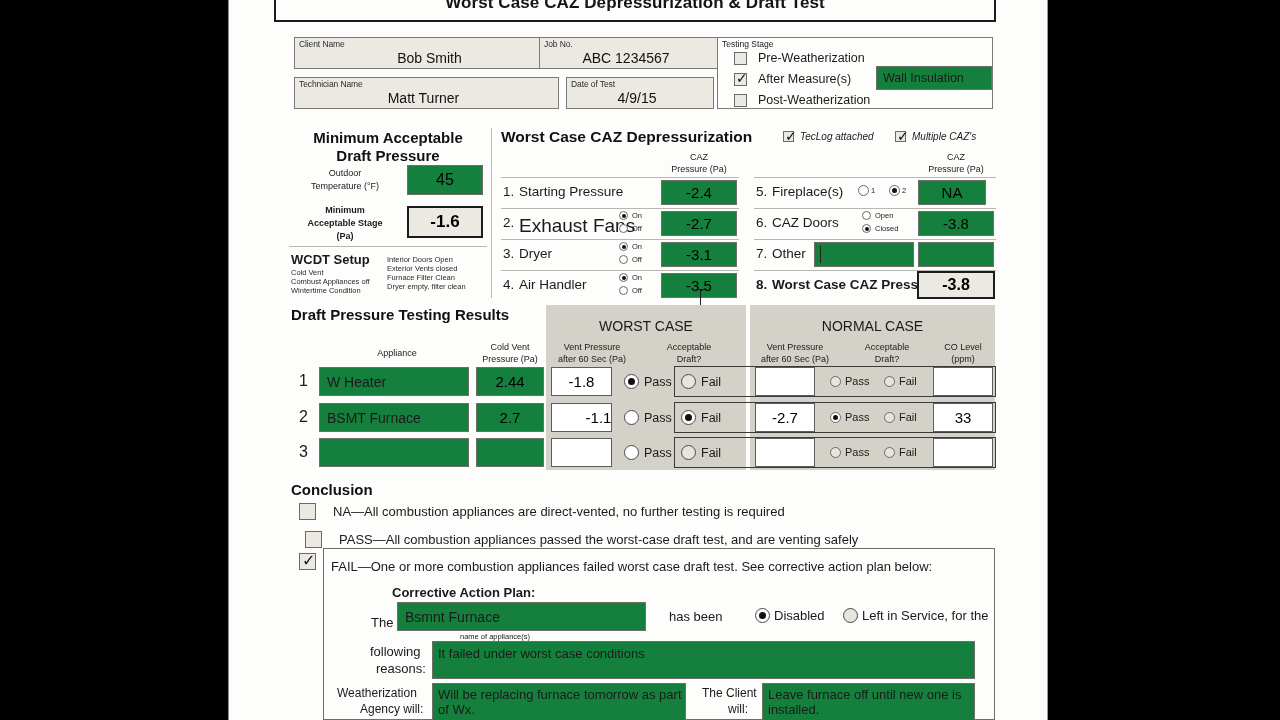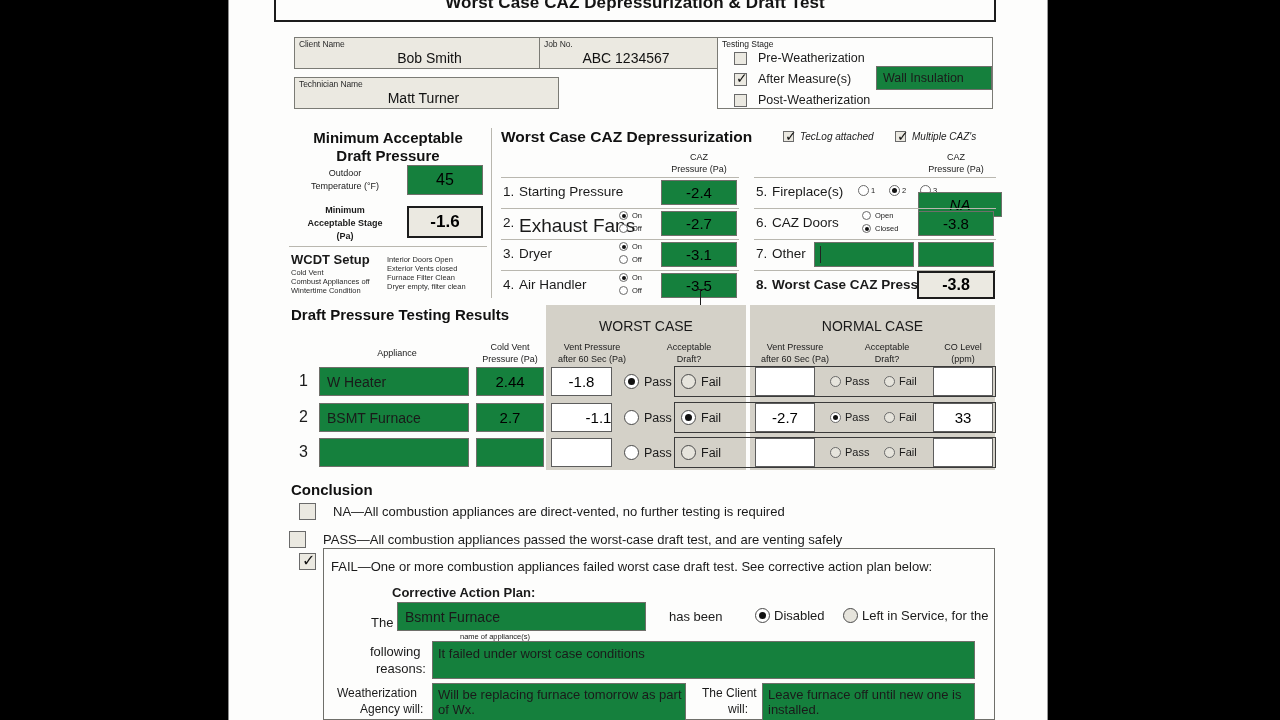--- a/index.html
+++ b/index.html
@@ -108,20 +108,24 @@
     <div class="fld" style="left:310px; top:37px; width:180px; height:32px;">
       <span class="cap">Job No.</span>
       <span class="val">ABC 1234567</span>
     </div>
 
     <div class="fld" style="left:65px; top:77px; width:265px; height:32px;">
       <span class="cap">Technician Name</span>
       <span class="val">Matt Turner</span>
     </div>
 
+    <div class="fld" style="left:337px; top:77px; width:148px; height:32px;">
+      <span class="cap">Date of Test</span>
+      <span class="val">4/9/15</span>
+    </div>
 
     <div style="position:absolute; left:488px; top:37px; width:276px; height:72px; border:1px solid #7b7b75; background:#fdfdfc;">
       <span class="lbl xs" style="position:absolute; left:4px; top:1px; font-size:8.5px;">Testing Stage</span>
 
       <div style="position:absolute; left:16px; top:13px; display:flex; align-items:center; gap:11px;">
         <span class="cb"></span>
         <span class="lbl">Pre-Weatherization</span>
       </div>
 
       <div style="position:absolute; left:16px; top:34px; display:flex; align-items:center; gap:11px;">
@@ -263,21 +267,21 @@
           <span class="lbl xs">1</span>
         </div>
         <div style="position:absolute; left:135px; top:8px; display:flex; align-items:center; gap:2px;">
           <span class="rb on"></span>
           <span class="lbl xs">2</span>
         </div>
         <div style="position:absolute; left:166px; top:8px; display:flex; align-items:center; gap:2px;">
           <span class="rb"></span>
           <span class="lbl xs">3</span>
         </div>
-        <div class="gbox" style="left:164px; top:15px; width:84px; height:25px; left:164px; display:flex; align-items:center; justify-content:center;font-style:italic;">
+        <div class="gbox" style="left:164px; top:3px; width:68px; height:25px; left:164px; display:flex; align-items:center; justify-content:center;">
           <span style="font-size:15px;">NA</span>
         </div>
       </div>
 
       <div class="sep" style="left:253px; top:82px; width:242px;"></div>
       <div style="position:absolute; left:253px; top:82px; width:242px; height:31px;">
         <span class="lbl" style="position:absolute; left:2px; top:7px; font-size:13.5px;">6.</span>
         <span class="lbl" style="position:absolute; left:18px; top:7px; font-size:13.5px;">CAZ Doors</span>
         <div style="position:absolute; left:108px; top:3px; display:flex; align-items:center; gap:4px;">
           <span class="rb sm"></span>
@@ -452,21 +456,21 @@
     <div style="position:absolute; left:445px; top:402px; width:322px; height:31px; border:1px solid #3a3a3a; pointer-events:none;"></div>
     <div style="position:absolute; left:445px; top:437px; width:322px; height:31px; border:1px solid #3a3a3a; pointer-events:none;"></div>
 
     <div class="h-sec" style="left:62px; top:481px; font-size:15px;">Conclusion</div>
 
     <div style="position:absolute; left:70px; top:503px; display:flex; align-items:center; gap:17px;">
       <span class="cb big"></span>
       <span class="lbl" style="font-size:13px;">NA—All combustion appliances are direct-vented, no further testing is required</span>
     </div>
 
-    <div style="position:absolute; left:60px; top:531px; display:flex; align-items:center; gap:17px;">
+    <div style="position:absolute; left:76px; top:531px; display:flex; align-items:center; gap:17px;">
       <span class="cb big"></span>
       <span class="lbl" style="font-size:13px;">PASS—All combustion appliances passed the worst-case draft test, and are venting safely</span>
     </div>
 
     <span class="cb big chk" style="position:absolute; left:70px; top:553px;"></span>
 
     <div style="position:absolute; left:94px; top:548px; width:672px; height:172px; border:1px solid #6f6f6a; background:#fdfdfc;">
       <span class="lbl" style="position:absolute; left:7px; top:10px; font-size:13px;">FAIL—One or more combustion appliances failed worst case draft test.  See corrective action plan below:</span>
 
       <span class="lbl" style="position:absolute; left:68px; top:36px; font-size:13px; font-weight:bold;">Corrective Action Plan:</span>

